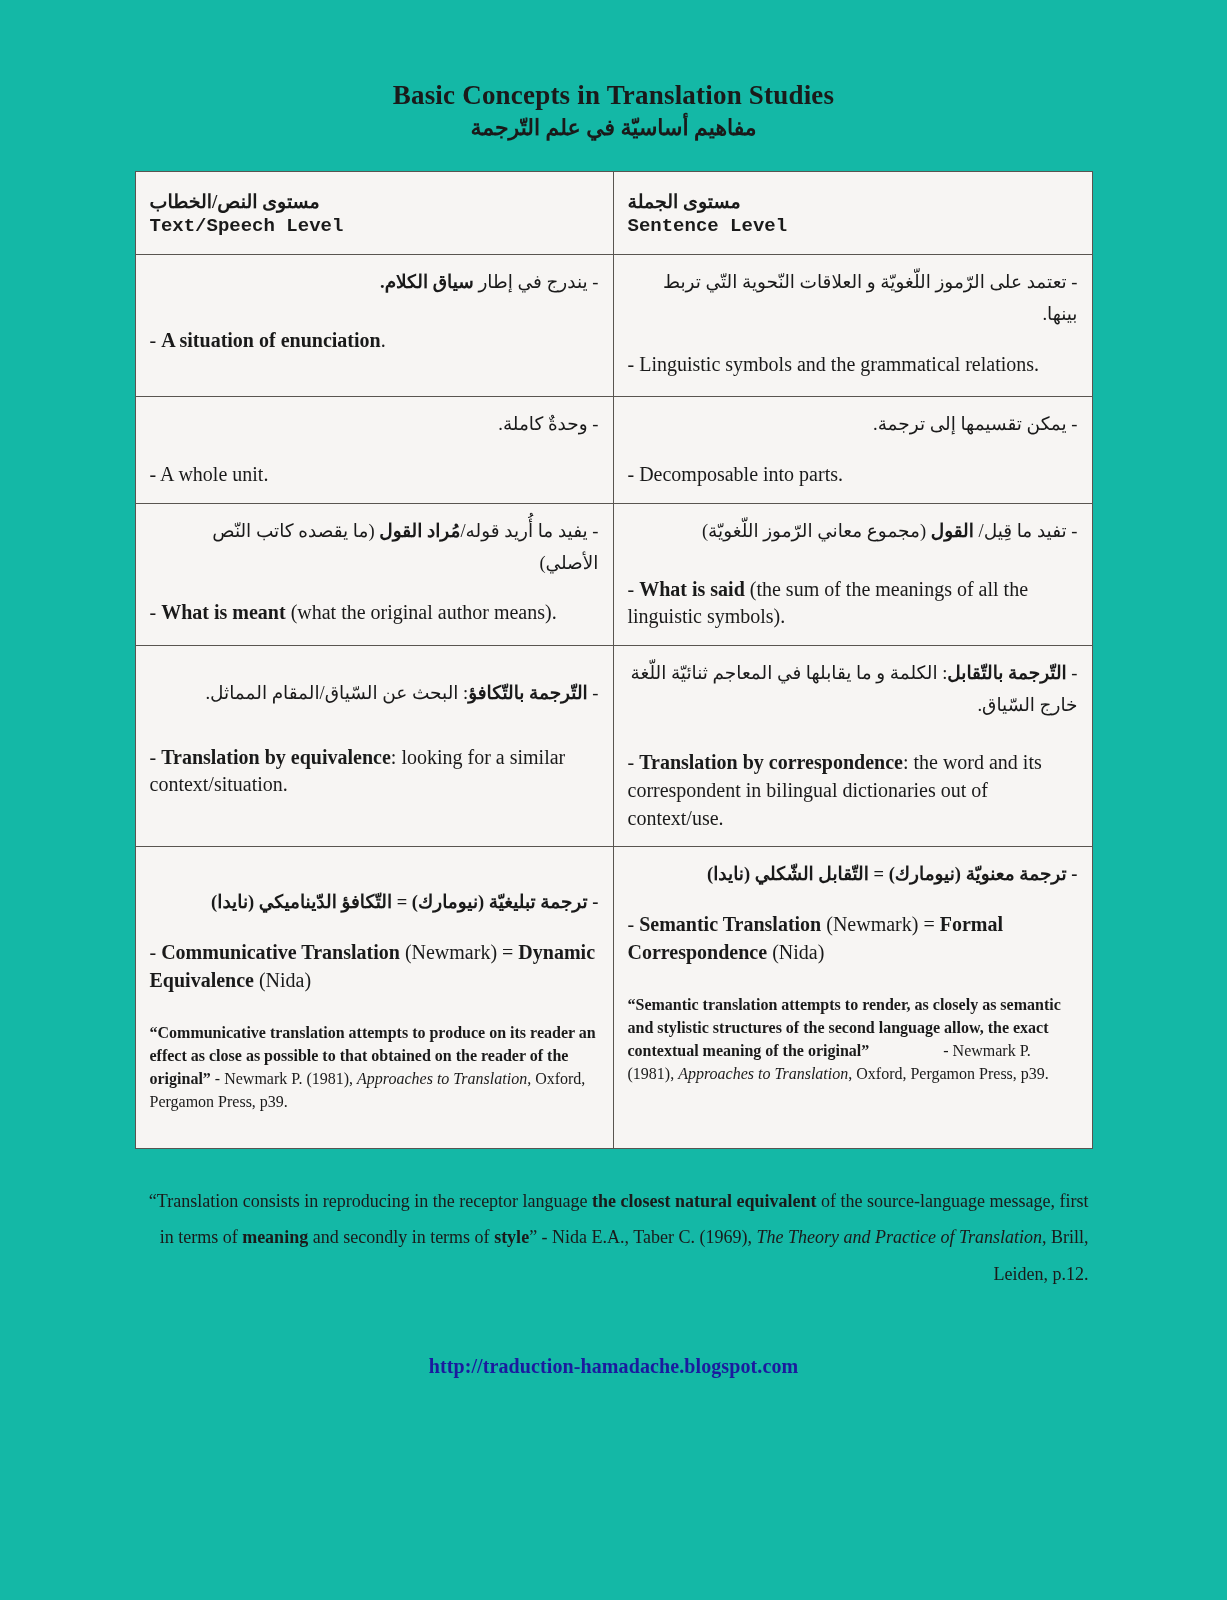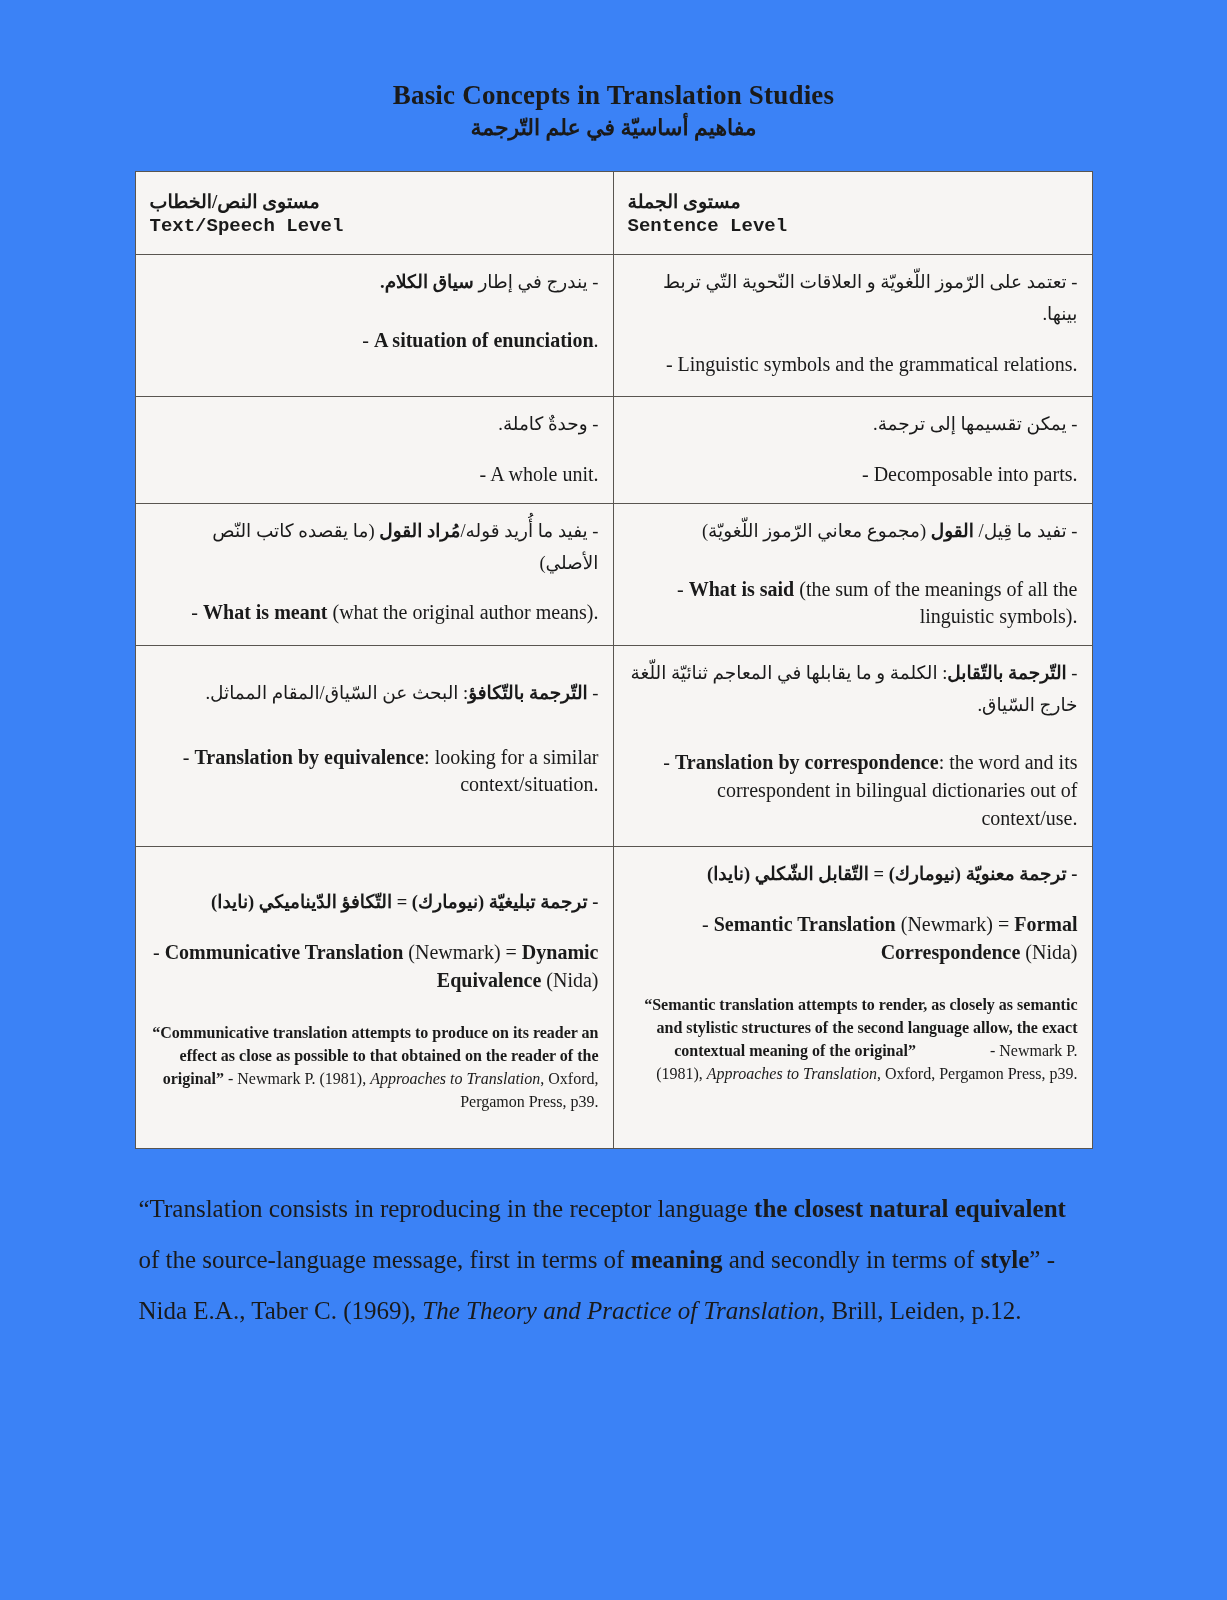--- a/index.html
+++ b/index.html
@@ -13,21 +13,21 @@
     font-family: "Liberation Serif", "DejaVu Serif", serif;
     color: #1a1a1a;
     position: relative;
     overflow: hidden;
   }
   .page {
     width: 1227px;
     height: 1600px;
     box-sizing: border-box;
     padding: 0;
-    background: #3b82f6;
+    background: #14b8a6;
   }
 
   
   .title-block {
     text-align: center;
     padding-top: 80px;
   }
   .title-en {
     font-size: 27px;
     font-weight: bold;
@@ -82,21 +82,21 @@
     text-align: right;
     font-size: 18.5px;
     line-height: 1.72;
     margin: 0;
   }
   .ar.b { font-weight: bold; }
   .ar b { font-weight: bold; margin-top: 24px; }
 
   .en {
     direction: ltr;
-    text-align: right;
+    text-align: left;
     font-size: 20px;
     line-height: 1.38;
     margin: 0;
   }
   .en b { font-weight: bold; }
   .en i { font-style: italic; }
 
   .gap-sm { height: 20px; }
   .gap-md { height: 28px; }
   .gap-lg { height: 34px; }
@@ -106,23 +106,23 @@
     font-size: 16px;
     line-height: 1.43;
   }
   .cite { font-weight: normal; }
   .wide-space { display: inline-block; width: 74px; }
 
   
   .bottom-para {
     width: 950px;
     margin: 34px auto 0 auto;
-    font-size: 25px;
+    font-size: 18px;
     line-height: 2.04;
-    text-align: left;
+    text-align: right;
   }
   .bottom-para b { font-weight: bold; }
   .bottom-para i { font-style: italic; }
 
   .url-line {
     text-align: center;
     margin-top: 62px;
   }
   .url {
     font-size: 20px;
@@ -231,14 +231,17 @@
           <div class="gap-md"></div>
           <p class="en quote"><span>“Semantic translation attempts to render, as closely as semantic and stylistic structures of the second language allow, the exact contextual meaning of the original”</span><span class="wide-space"></span><span class="cite">- Newmark P. (1981), </span><i class="cite">Approaches to Translation</i><span class="cite">, Oxford, Pergamon Press, p39.</span></p>
         </td>
       </tr>
 
     </tbody>
   </table>
 
   <p class="bottom-para"><span>“Translation consists in reproducing in the receptor language </span><b>the closest natural equivalent</b><span> of the source-language message, first in terms of </span><b>meaning</b><span> and secondly in terms of </span><b>style</b><span>” - Nida E.A., Taber C. (1969), </span><i>The Theory and Practice of Translation</i><span>, Brill, Leiden, p.12.</span></p>
 
+  <div class="url-line">
+    <a class="url" href="#">http://traduction-hamadache.blogspot.com</a>
+  </div>
 
 </div>
 
 </body></html>

